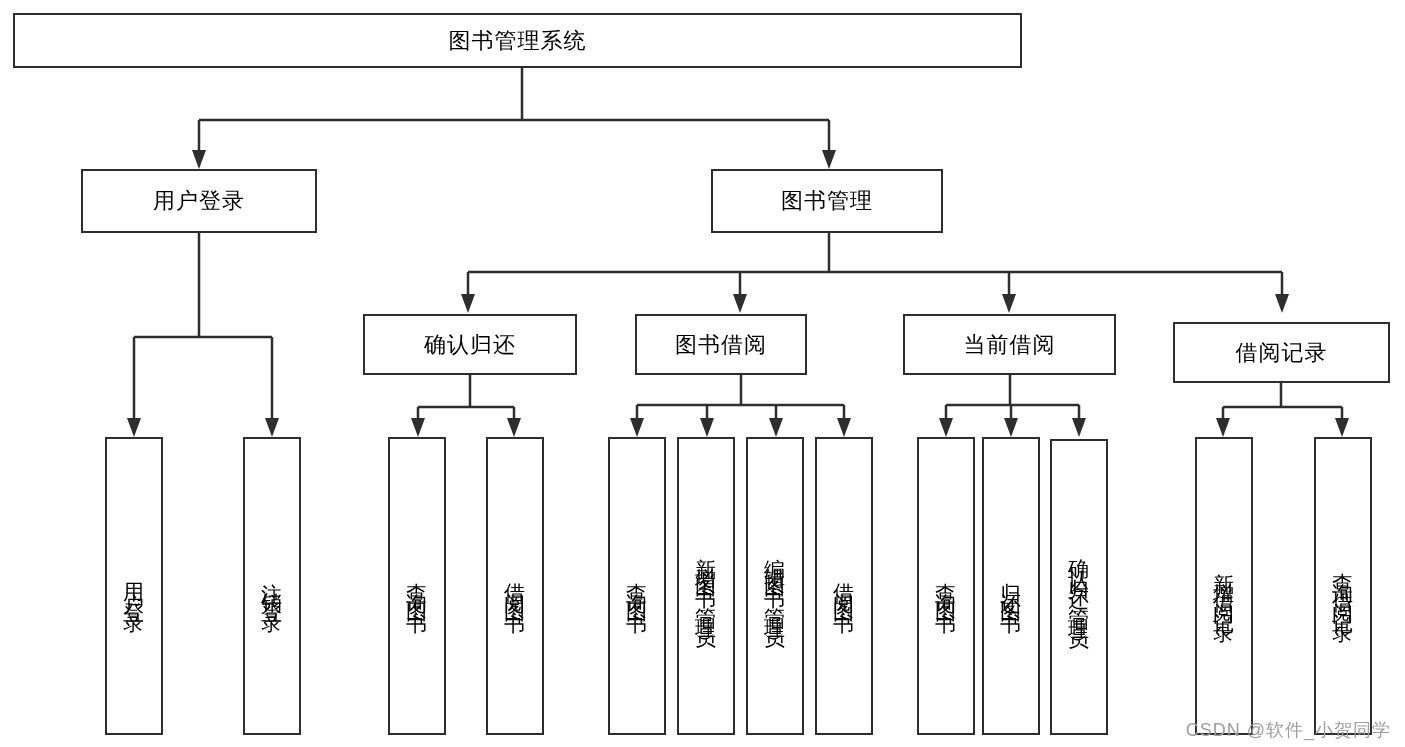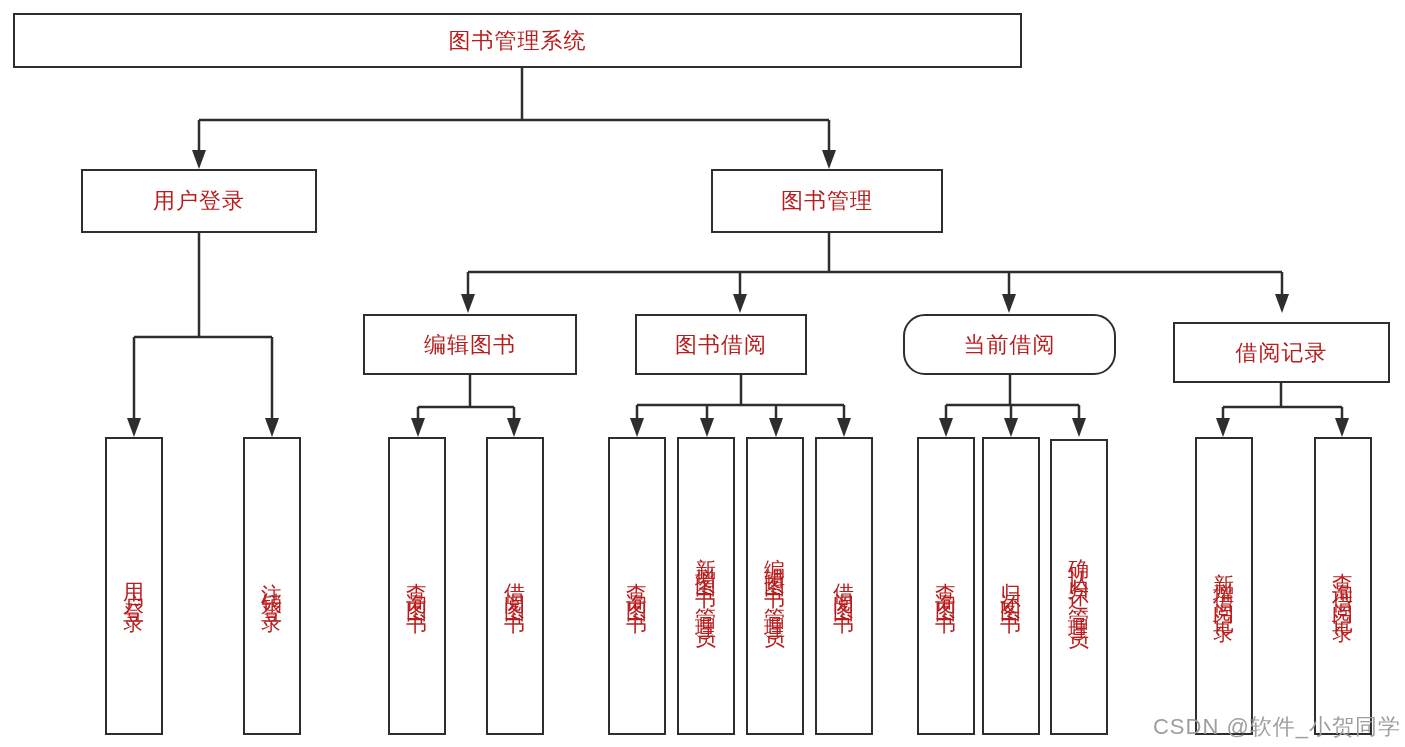--- a/index.html
+++ b/index.html
@@ -14,42 +14,42 @@
   .connectors {
     position: absolute;
     left: 0; top: 0;
     width: 1405px; height: 747px;
   }
   .box {
     position: absolute;
     box-sizing: border-box;
     background: #ffffff;
     border: 2.5px solid #2e2e2e;
-    color: #b91c1c;
+    color: #000000;
     display: flex;
     align-items: center;
     justify-content: center;
     text-align: center;
   }
   .box.h {
     font-size: 22px;
     letter-spacing: 1px;
   }
   .box.v {
     writing-mode: vertical-rl;
     text-orientation: mixed;
     font-size: 21px;
     letter-spacing: 10px;
     line-height: 1;
   }
   .watermark {
     position: absolute;
-    right: 4px;
+    right: 14px;
     bottom: 5px;
-    font-size: 22px;
+    font-size: 18px;
     color: #9e9e9e;
     letter-spacing: 1px;
     z-index: 5;
     white-space: nowrap;
     margin-top: 44px;
   }
 </style>
 </head>
 <body>
 
@@ -93,23 +93,23 @@
       <polygon points="1216,418 1230,418 1223,437"></polygon>
       <polygon points="1335,418 1349,418 1342,437"></polygon>
     </g>
   </svg>
 
   <div class="box h" style="left:13px; top:13px; width:1009px; height:55px;">图书管理系统</div>
 
   <div class="box h" style="left:81px; top:169px; width:236px; height:64px;">用户登录</div>
   <div class="box h" style="left:711px; top:169px; width:232px; height:64px;">图书管理</div>
 
-  <div class="box h" style="left:363px; top:314px; width:214px; height:61px;">编辑图书</div>
+  <div class="box h" style="left:363px; top:314px; width:214px; height:61px;">确认归还</div>
   <div class="box h" style="left:635px; top:314px; width:172px; height:61px;">图书借阅</div>
-  <div class="box h" style="left:903px; top:314px; width:213px; height:61px;border-radius:22px;">当前借阅</div>
+  <div class="box h" style="left:903px; top:314px; width:213px; height:61px;">当前借阅</div>
   <div class="box h" style="left:1173px; top:322px; width:217px; height:61px;">借阅记录</div>
 
   <div class="box v" style="left:105px; top:437px; width:58px; height:298px;">用户登录</div>
   <div class="box v" style="left:243px; top:437px; width:58px; height:298px;">注销登录</div>
 
   <div class="box v" style="left:388px; top:437px; width:58px; height:298px;">查询图书</div>
   <div class="box v" style="left:486px; top:437px; width:58px; height:298px;">借阅图书</div>
 
   <div class="box v" style="left:608px; top:437px; width:58px; height:298px;">查询图书</div>
   <div class="box v" style="left:677px; top:437px; width:58px; height:298px;">新增图书（管理员）</div>

